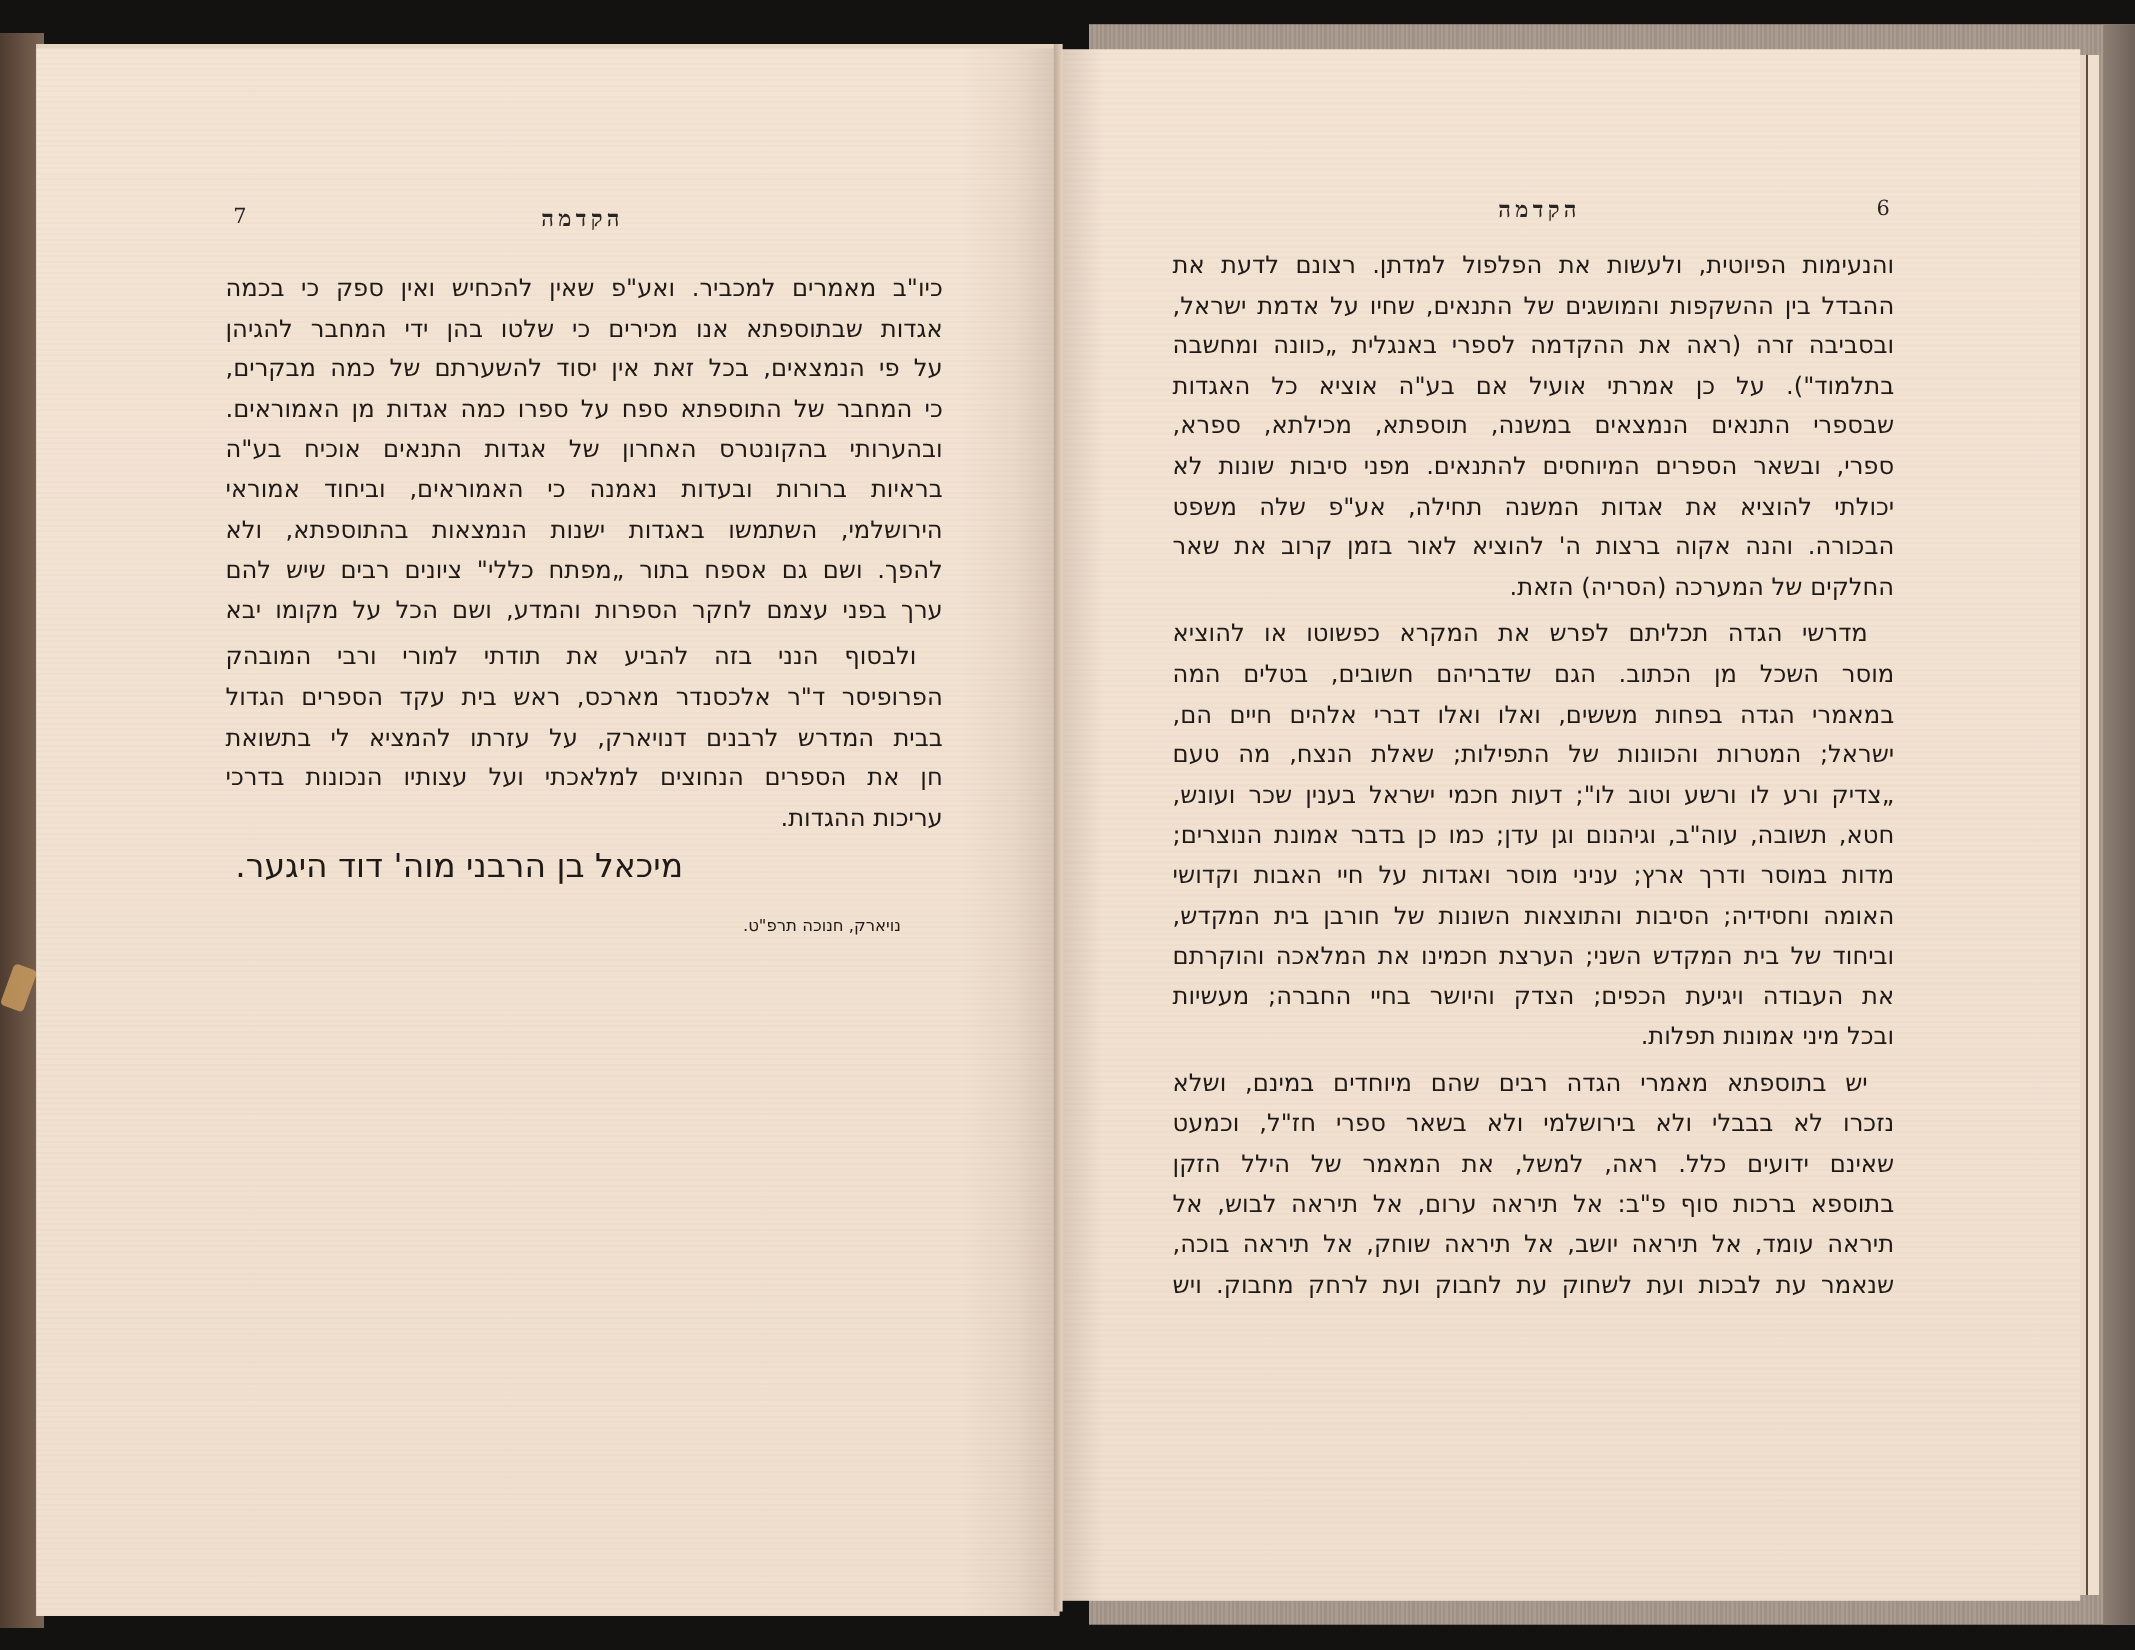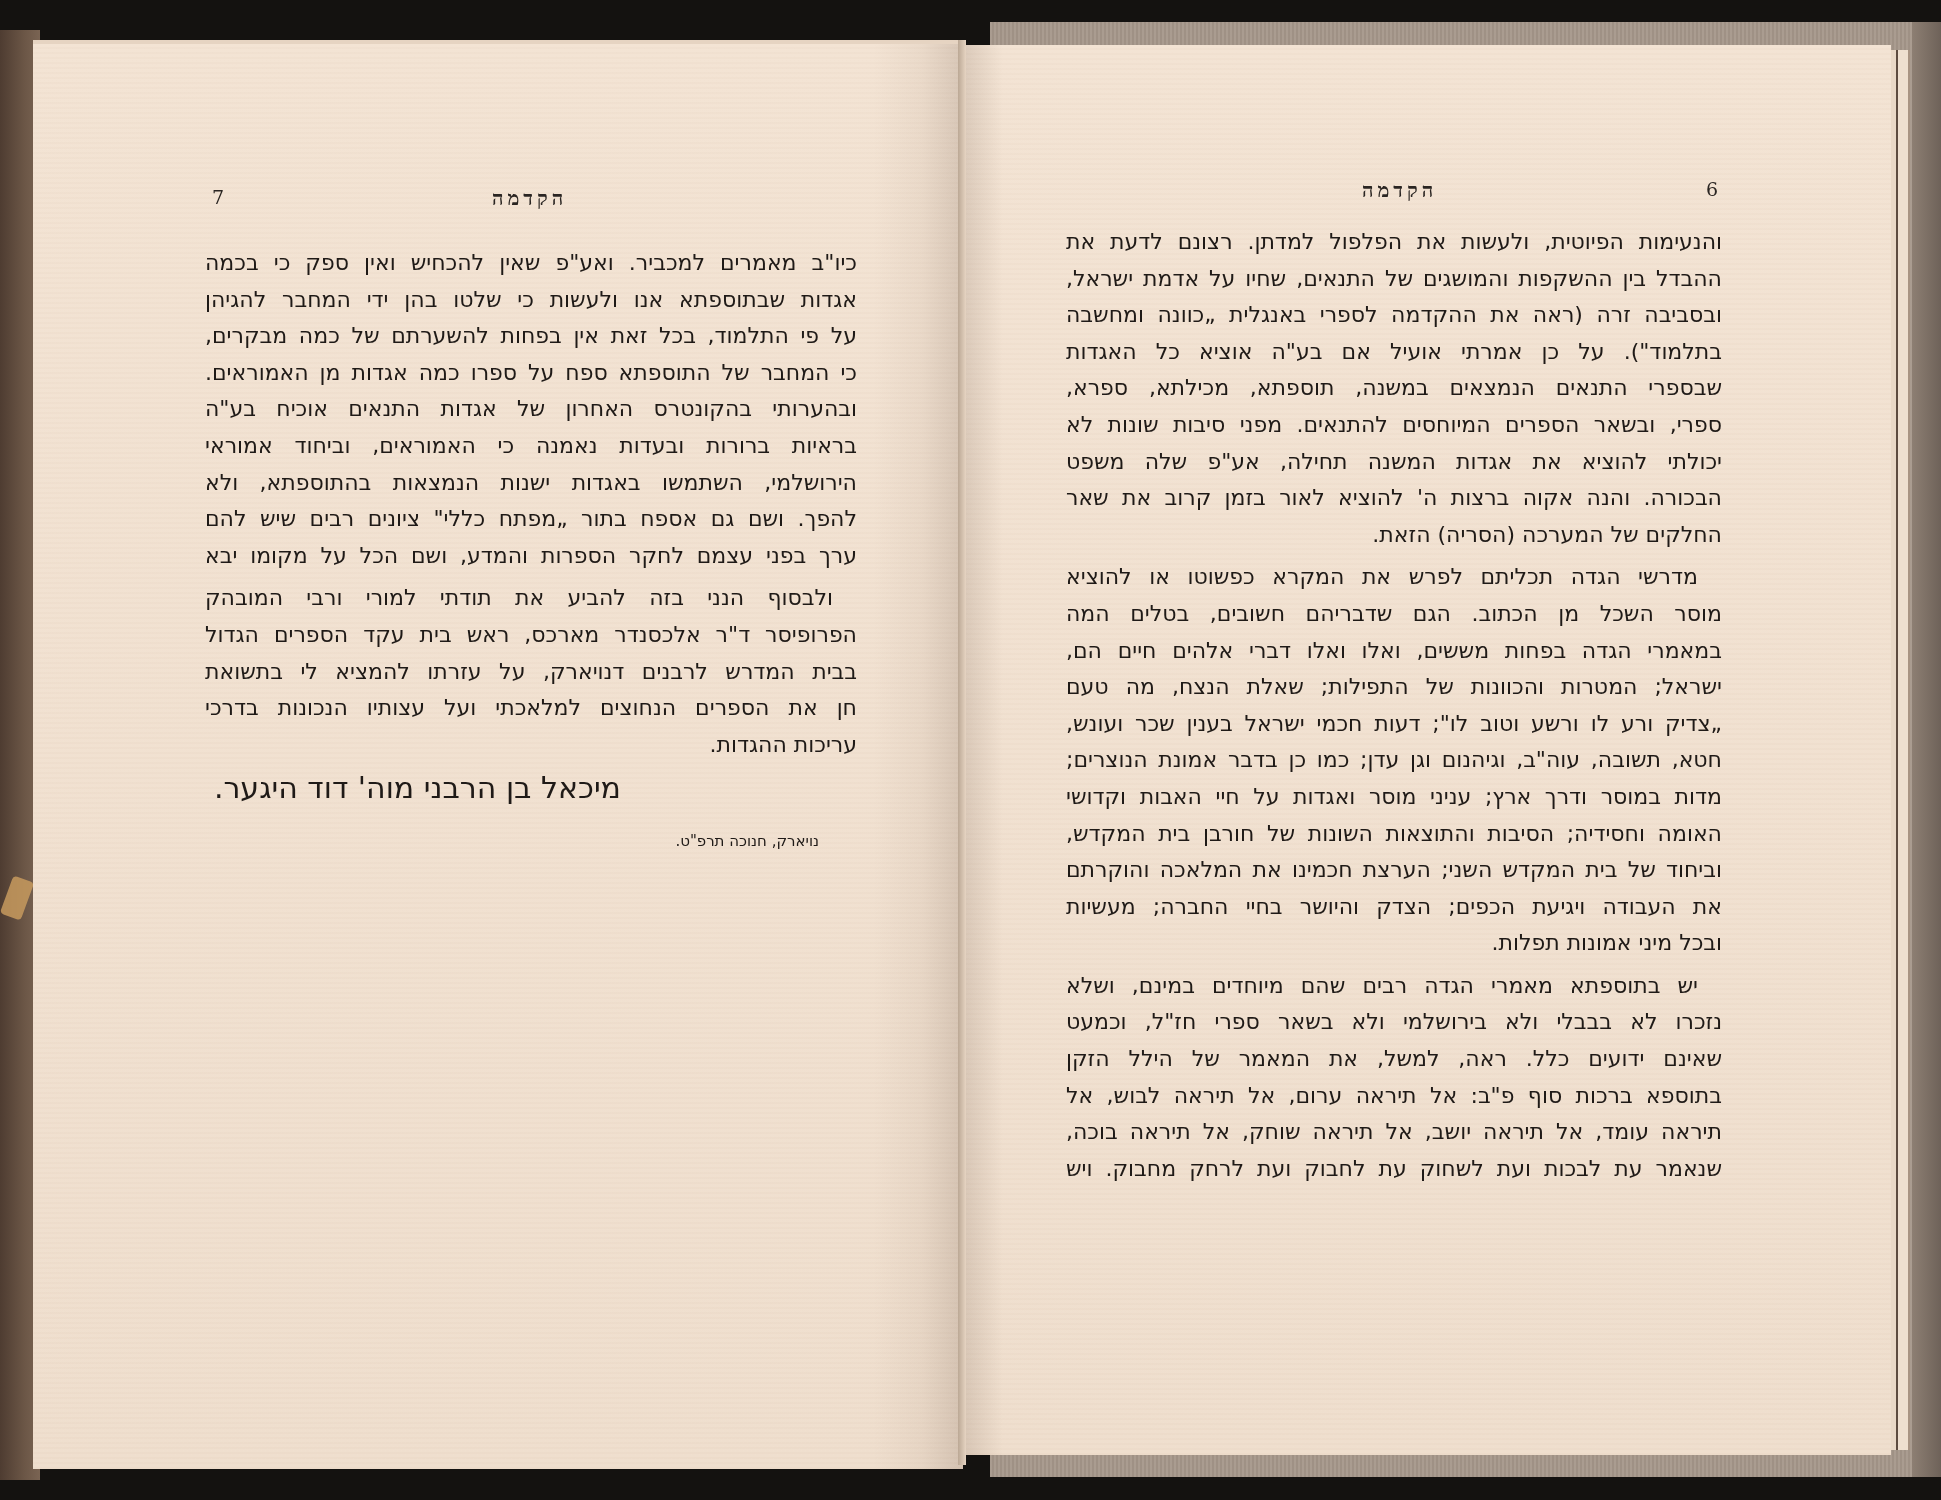--- a/index.html
+++ b/index.html
@@ -161,22 +161,22 @@
 
   <div class="page page-right"></div>
 
   <div class="gutter"></div>
 
   <div class="running-head page-number" style="left:212px; top:186px;">7</div>
   <div class="running-head running-title" style="left:492px; top:186px;">הקדמה</div>
 
   <div class="text-block" style="left:205px; top:245px; width:652px;">
     <div class="line">כיו"ב מאמרים למכביר.  ואע"פ שאין להכחיש ואין ספק כי  בכמה</div>
-    <div class="line">אגדות שבתוספתא אנו ולעשות כי שלטו בהן ידי המחבר להגיהן</div>
-    <div class="line">על פי התלמוד, בכל זאת אין בפחות להשערתם של כמה מבקרים,</div>
+    <div class="line">אגדות שבתוספתא אנו מכירים כי שלטו בהן ידי המחבר להגיהן</div>
+    <div class="line">על פי הנמצאים, בכל זאת אין יסוד להשערתם של כמה מבקרים,</div>
     <div class="line">כי המחבר של התוספתא ספח על ספרו כמה אגדות מן האמוראים.</div>
     <div class="line">ובהערותי בהקונטרס האחרון של אגדות התנאים אוכיח בע"ה</div>
     <div class="line">בראיות ברורות ובעדות נאמנה כי האמוראים, וביחוד אמוראי</div>
     <div class="line">הירושלמי, השתמשו באגדות ישנות הנמצאות בהתוספתא, ולא</div>
     <div class="line">להפך.  ושם גם אספח בתור „מפתח כללי" ציונים רבים שיש להם</div>
     <div class="line">ערך בפני עצמם לחקר הספרות והמדע, ושם הכל על מקומו יבא</div>
     <div class="para-gap"></div>
     <div class="line indent">ולבסוף הנני בזה להביע את תודתי למורי ורבי המובהק</div>
     <div class="line">הפרופיסר ד"ר אלכסנדר מארכס, ראש בית עקד הספרים הגדול</div>
     <div class="line">בבית המדרש לרבנים דנויארק, על עזרתו להמציא לי בתשואת</div>

